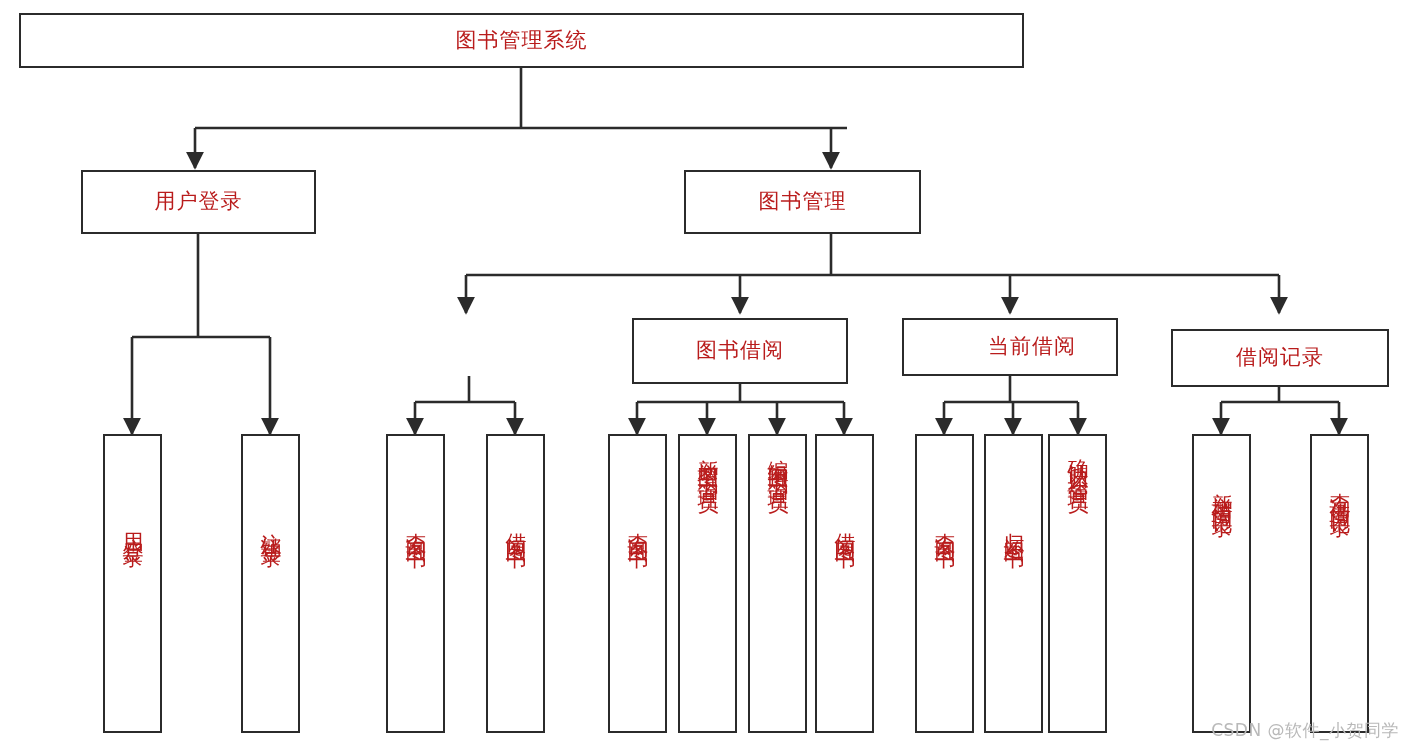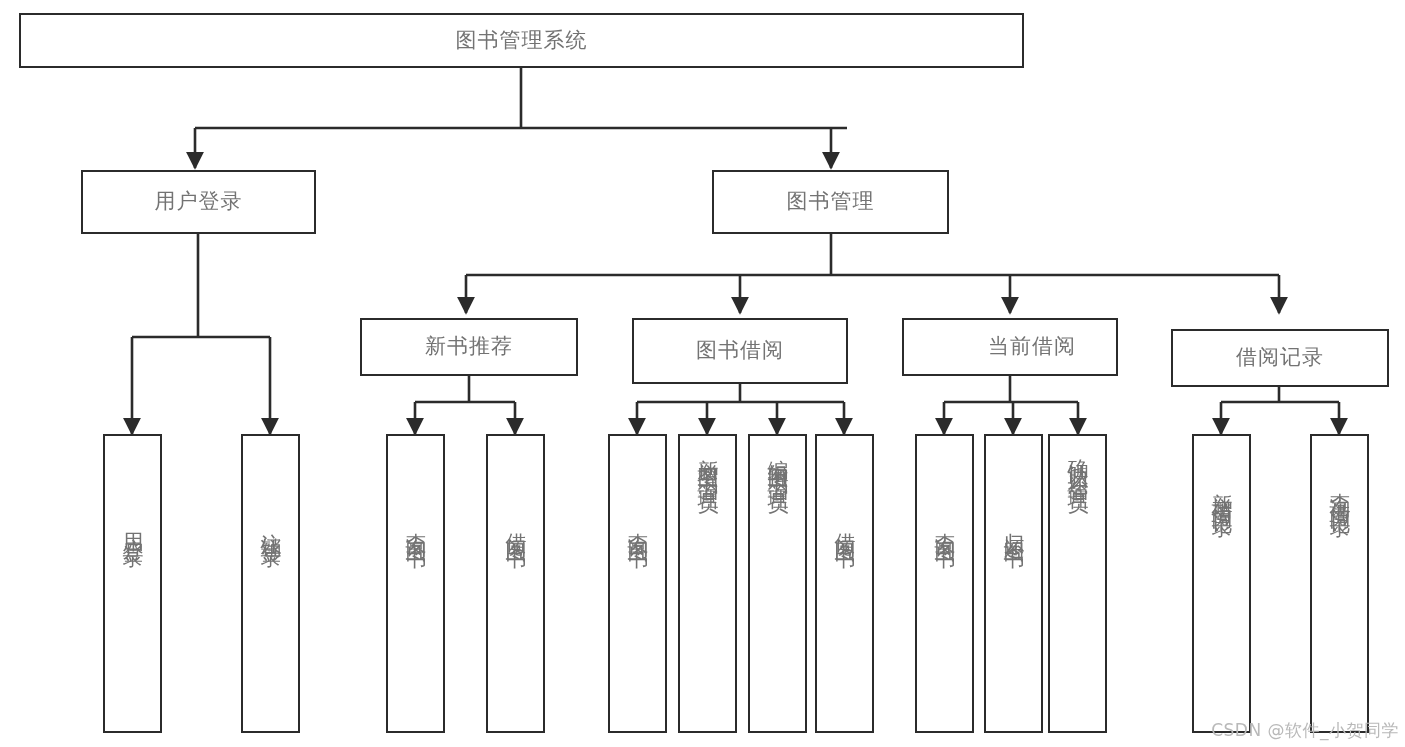--- a/index.html
+++ b/index.html
@@ -29,21 +29,21 @@
     position: absolute;
     box-sizing: border-box;
     background: #ffffff;
     border: 2px solid #2b2b2b;
     display: flex;
     align-items: center;
     justify-content: center;
     z-index: 2;
   }
   .node-label {
-    color: #737373;
+    color: #b91c1c;
     line-height: 1.22;
     text-align: left;
     white-space: nowrap;
   }
   
   .node.horiz .node-label {
     font-size: 21px;
     letter-spacing: 1px;
   }
   .node.root .node-label {
@@ -134,27 +134,24 @@
   </svg>
 
   <div class="node root" style="left:19px; top:13px; width:1005px; height:55px;">
     <span class="node-label">图书管理系统</span>
   </div>
 
   <div class="node horiz" style="left:81px; top:170px; width:235px; height:64px;">
     <span class="node-label">用户登录</span>
   </div>
 
-  <div class="node horiz" style="left:712px; top:170px; width:237px; height:64px;">
+  <div class="node horiz" style="left:684px; top:170px; width:237px; height:64px;">
     <span class="node-label">图书管理</span>
   </div>
 
-  <div class="node horiz" style="left:360px; top:318px; width:218px; height:58px;">
-    <span class="node-label">新书推荐</span>
-  </div>
 
   <div class="node horiz" style="left:632px; top:318px; width:216px; height:66px;">
     <span class="node-label">图书借阅</span>
   </div>
 
   <div class="node horiz" style="left:902px; top:318px; width:216px; height:58px;padding-left:44px;">
     <span class="node-label">当前借阅</span>
   </div>
 
   <div class="node horiz" style="left:1171px; top:318px; width:218px; height:58px;margin-top:11px;">

